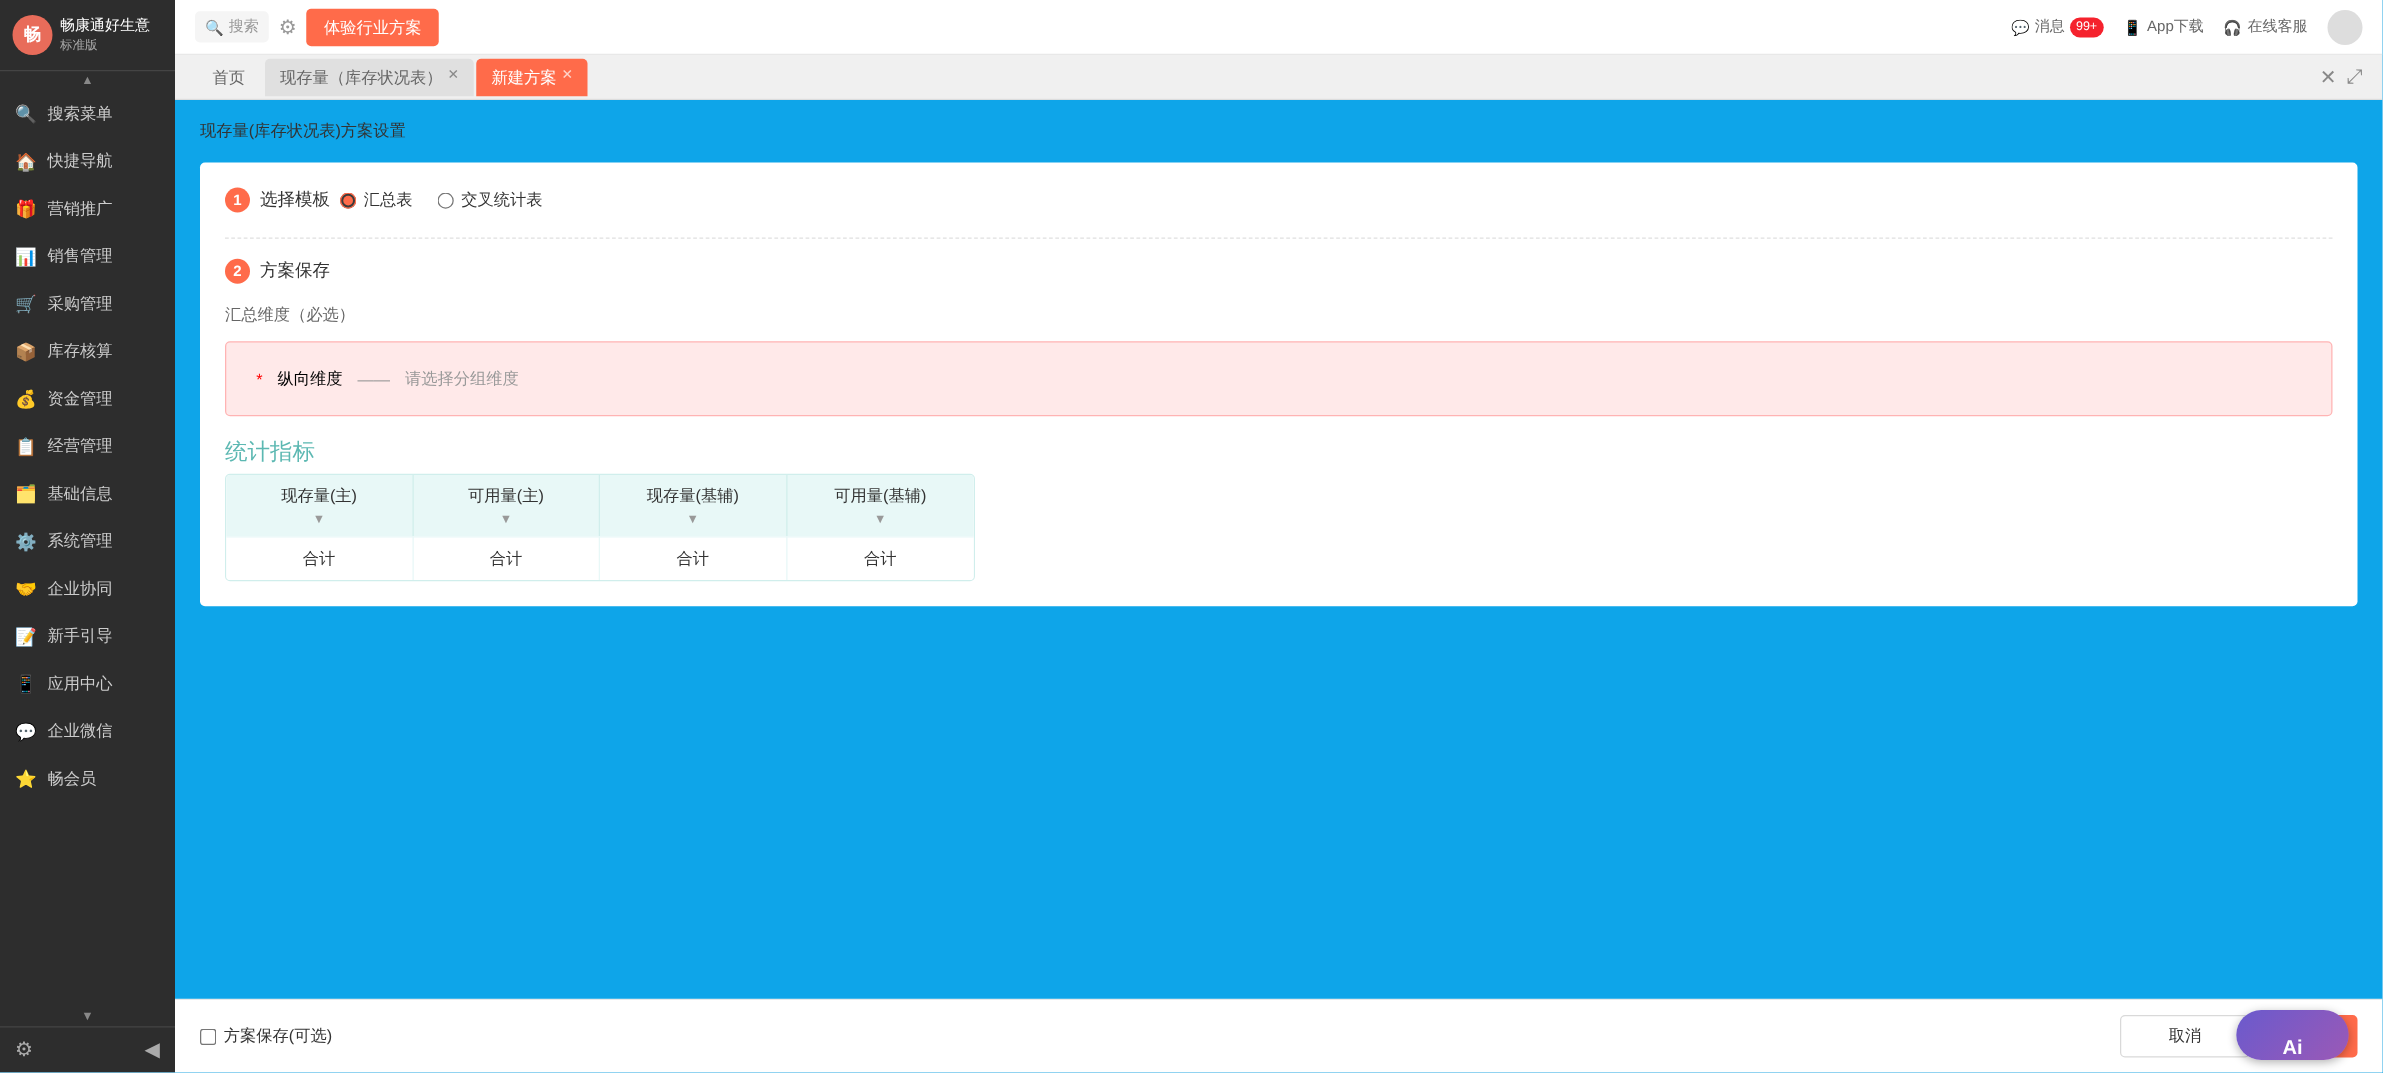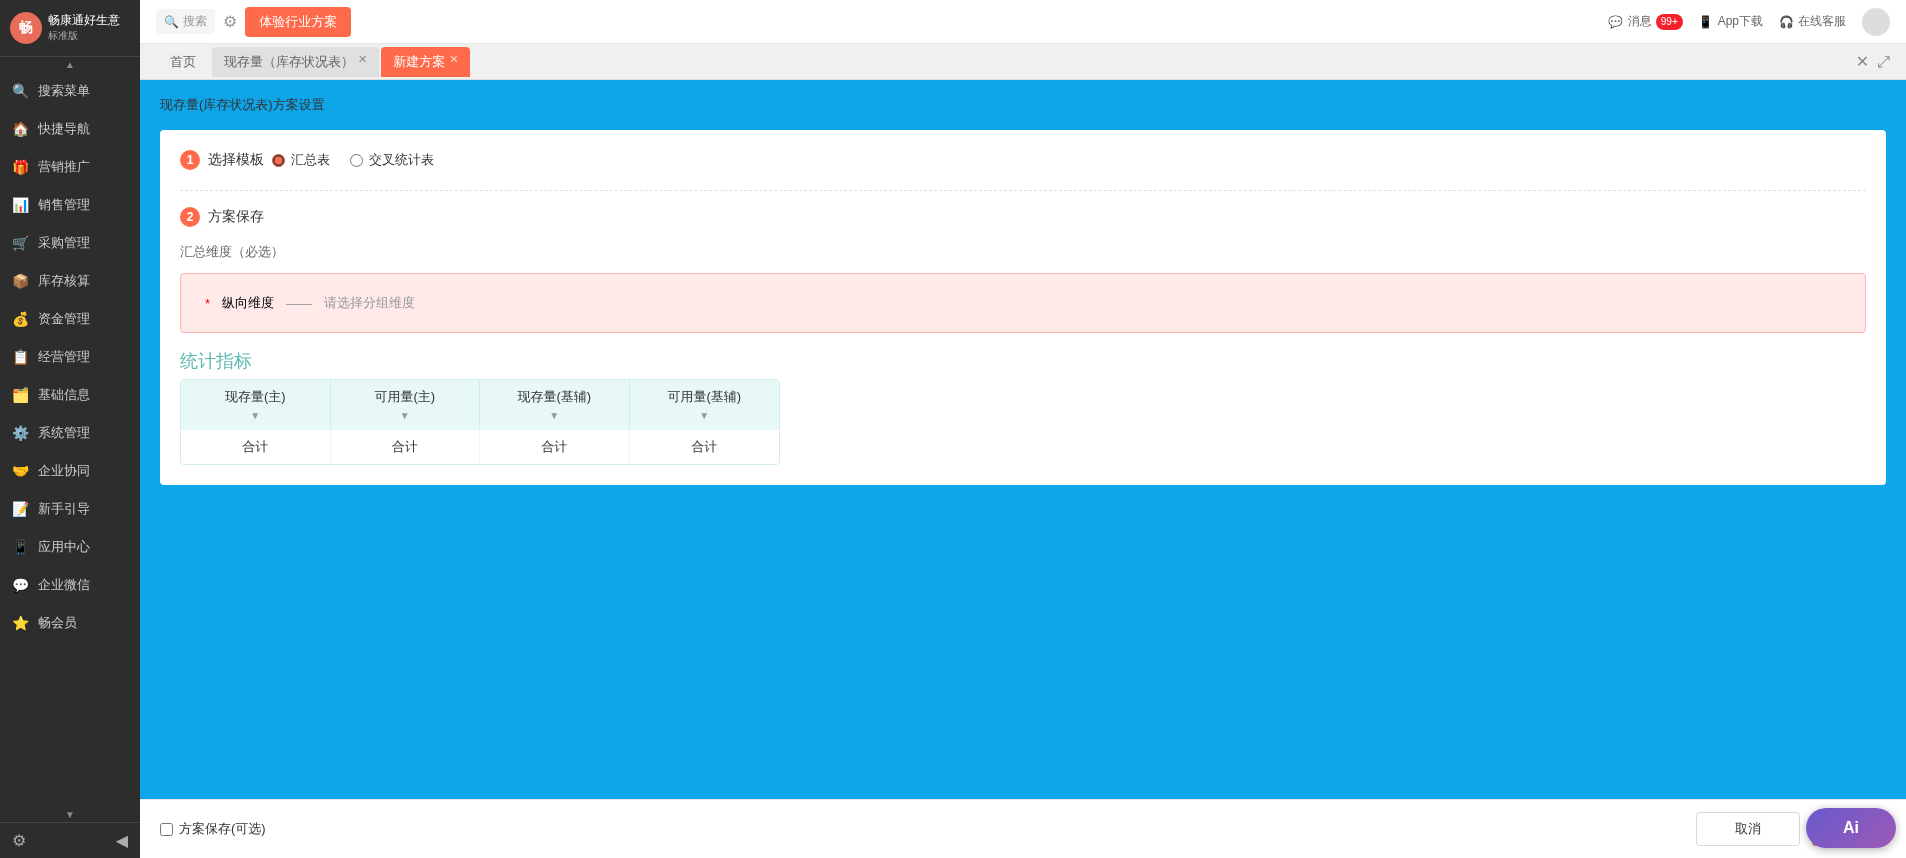--- a/index.html
+++ b/index.html
@@ -262,25 +262,25 @@
       font-size: 13px; color: #333; cursor: pointer;
     }
     .btn-query {
       background: #ff6b4a; border: none; color: white;
       padding: 7px 24px; border-radius: 4px;
       font-size: 13px; cursor: pointer;
     }
 
     
     .ai-bubble {
-      position: fixed; bottom: 10px; right: 10px;
+      position: fixed; bottom: 10px; right: 27px;
       width: 90px; height: 40px;
       background: linear-gradient(135deg, #6a5acd, #9b59b6);
       border-radius: 20px;
-      display: flex; align-items: center; justify-content: center;
+      display: flex; align-items: flex-end; justify-content: center;
       color: white; font-size: 16px; font-weight: bold;
       cursor: pointer; box-shadow: 0 2px 8px rgba(0,0,0,0.3);
     }
   </style>
 </head>
 <body>
 
 <div class="sidebar">
   <div class="sidebar-logo">
     <div class="logo-icon">畅</div>

